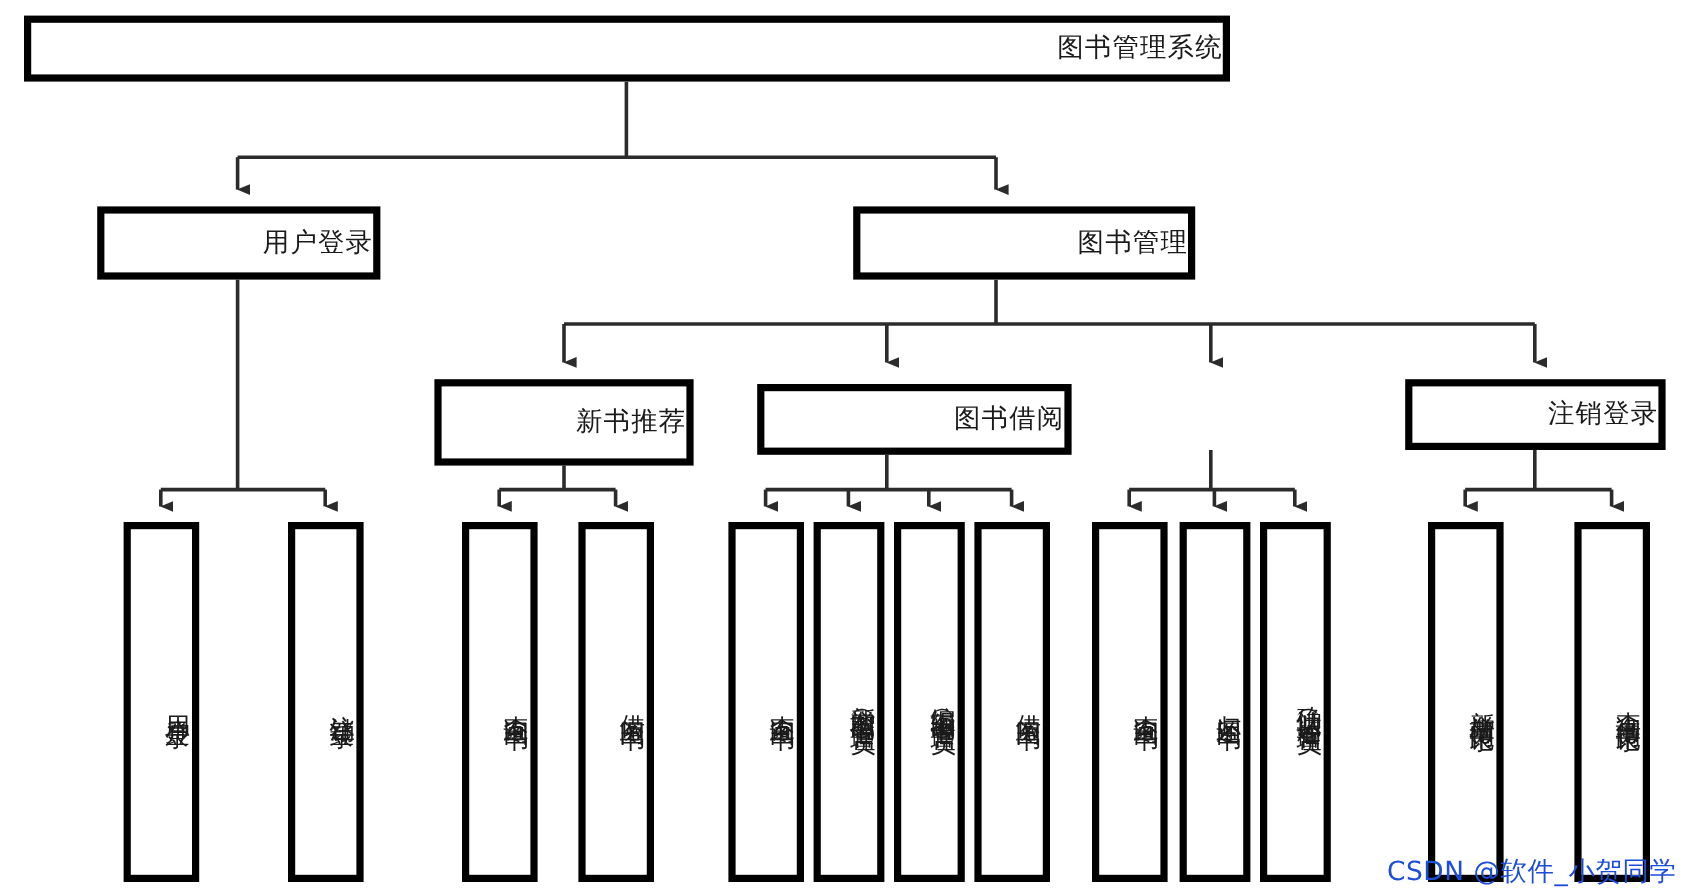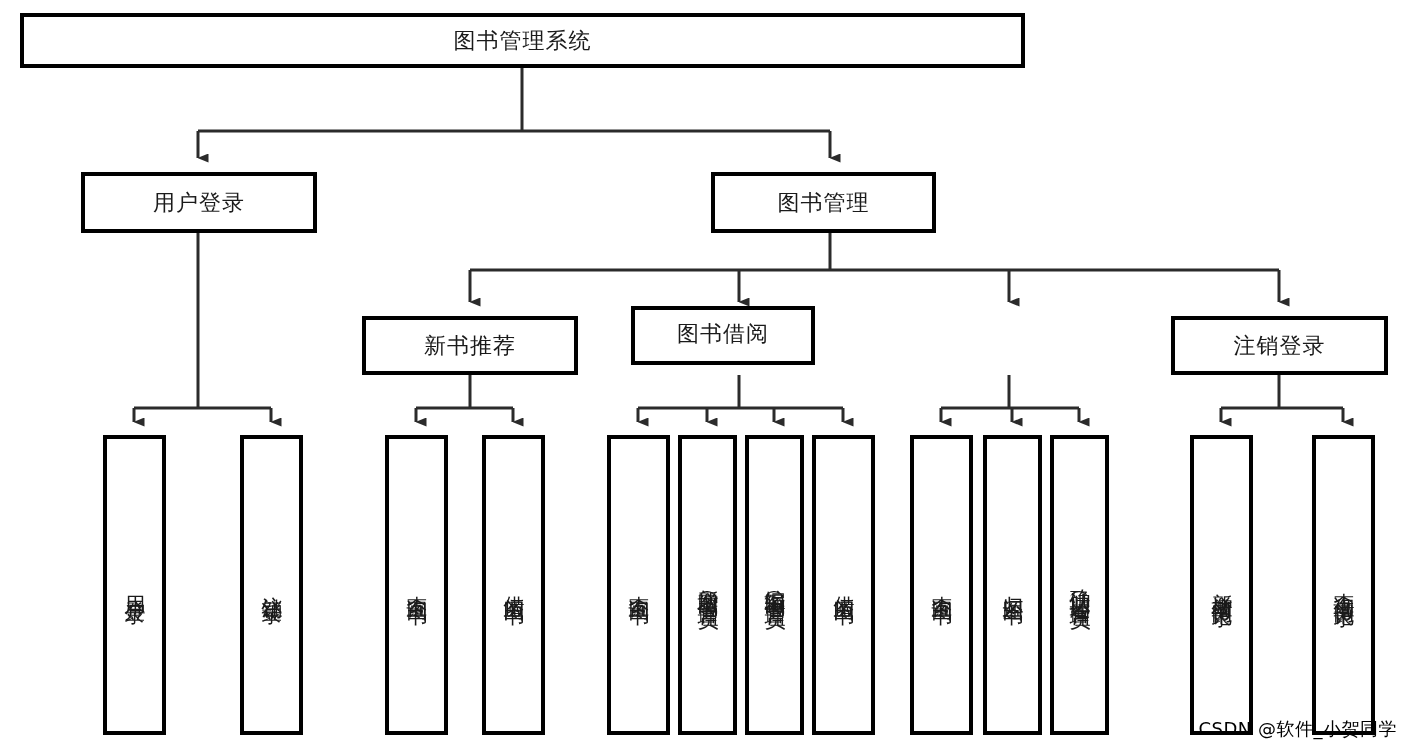--- a/index.html
+++ b/index.html
@@ -21,25 +21,25 @@
   #edge-layer {
     position: absolute;
     left: 0;
     top: 0;
     width: 1405px;
     height: 747px;
   }
   .node {
     position: absolute;
     box-sizing: border-box;
-    border: 4px solid #000000;
+    border: 6px solid #000000;
     background: #ffffff;
     display: flex;
     align-items: center;
-    justify-content: center;
+    justify-content: flex-end;
     z-index: 2;
   }
   .node-label {
     color: #1a1a1a;
     font-size: 22px;
     line-height: 1.18;
     letter-spacing: 1px;
     text-align: center;
     white-space: nowrap;
   }
@@ -49,22 +49,22 @@
   .node.vertical .node-label {
     writing-mode: vertical-rl;
     text-orientation: upright;
     letter-spacing: 3px;
     font-size: 21px;
   }
   #watermark {
     position: absolute;
     right: 8px;
     bottom: 6px;
-    color: #000000;
-    font-size: 18px;
+    color: #1d4ed8;
+    font-size: 22px;
     letter-spacing: 0.5px;
     z-index: 5;
     white-space: nowrap;
     pointer-events: none;
   }
 </style>
 </head>
 <body>
 
 <div id="diagram-root">
@@ -119,28 +119,28 @@
     </g>
   </svg>
 
   <div class="node horizontal" style="left: 20px; top: 13px; width: 1005px; height: 55px;">
     <span class="node-label">图书管理系统</span>
   </div>
 
   <div class="node horizontal" style="left: 81px; top: 172px; width: 236px; height: 61px;">
     <span class="node-label">用户登录</span>
   </div>
-  <div class="node horizontal" style="left: 711px; top: 172px; width: 225px; height: 61px;">
+  <div class="node horizontal" style="left: 711px; top: 172px; width: 285px; height: 61px;">
     <span class="node-label">图书管理</span>
   </div>
 
-  <div class="node horizontal" style="left: 362px; top: 316px; width: 216px; height: 59px;">
+  <div class="node horizontal" style="left: 362px; top: 316px; width: 216px; height: 72px;">
     <span class="node-label">新书推荐</span>
   </div>
-  <div class="node horizontal" style="left: 631px; top: 306px; width: 184px; height: 59px; font-family: Liberation Mono, monospace;">
+  <div class="node horizontal" style="left: 631px; top: 320px; width: 262px; height: 59px;">
     <span class="node-label">图书借阅</span>
   </div>
   <div class="node horizontal" style="left: 1171px; top: 316px; width: 217px; height: 59px;">
     <span class="node-label">注销登录</span>
   </div>
 
   <div class="node vertical" style="left: 103px; top: 435px; width: 63px; height: 300px;">
     <span class="node-label">用户登录</span>
   </div>
   <div class="node vertical" style="left: 240px; top: 435px; width: 63px; height: 300px;">

